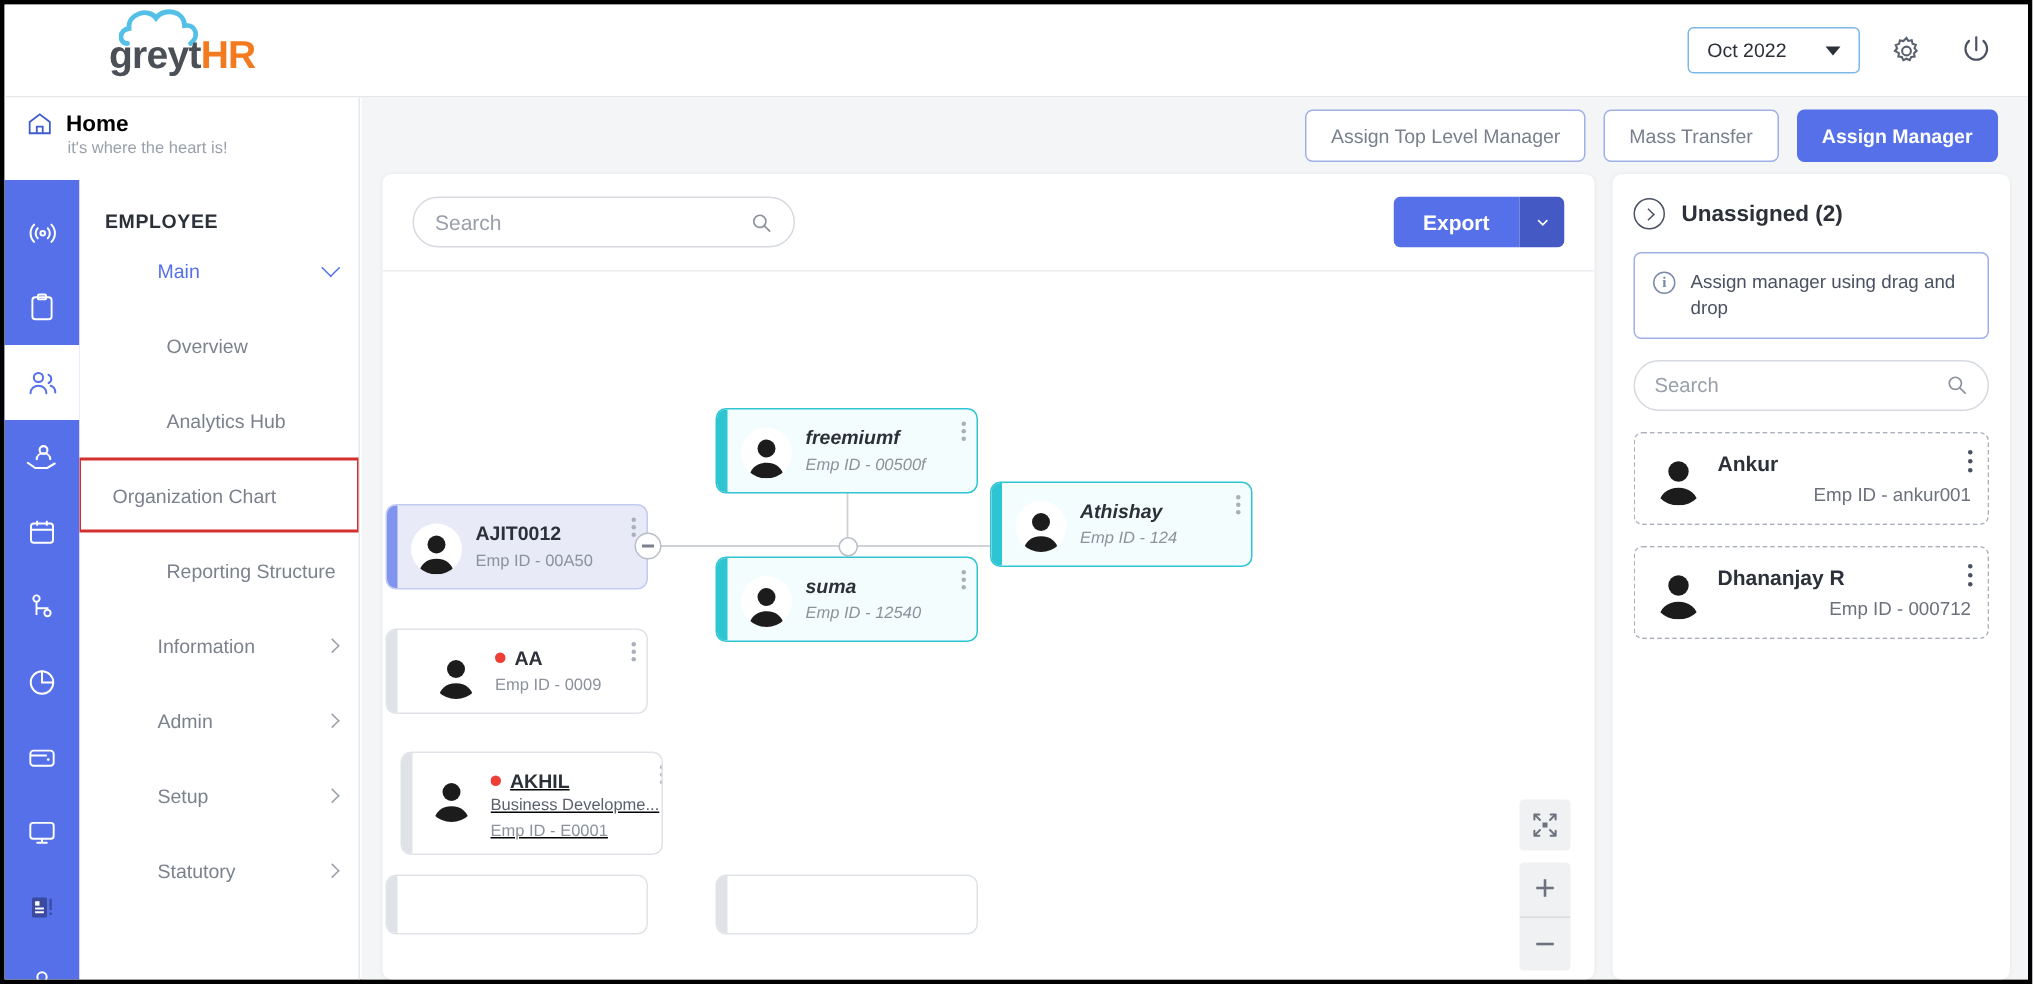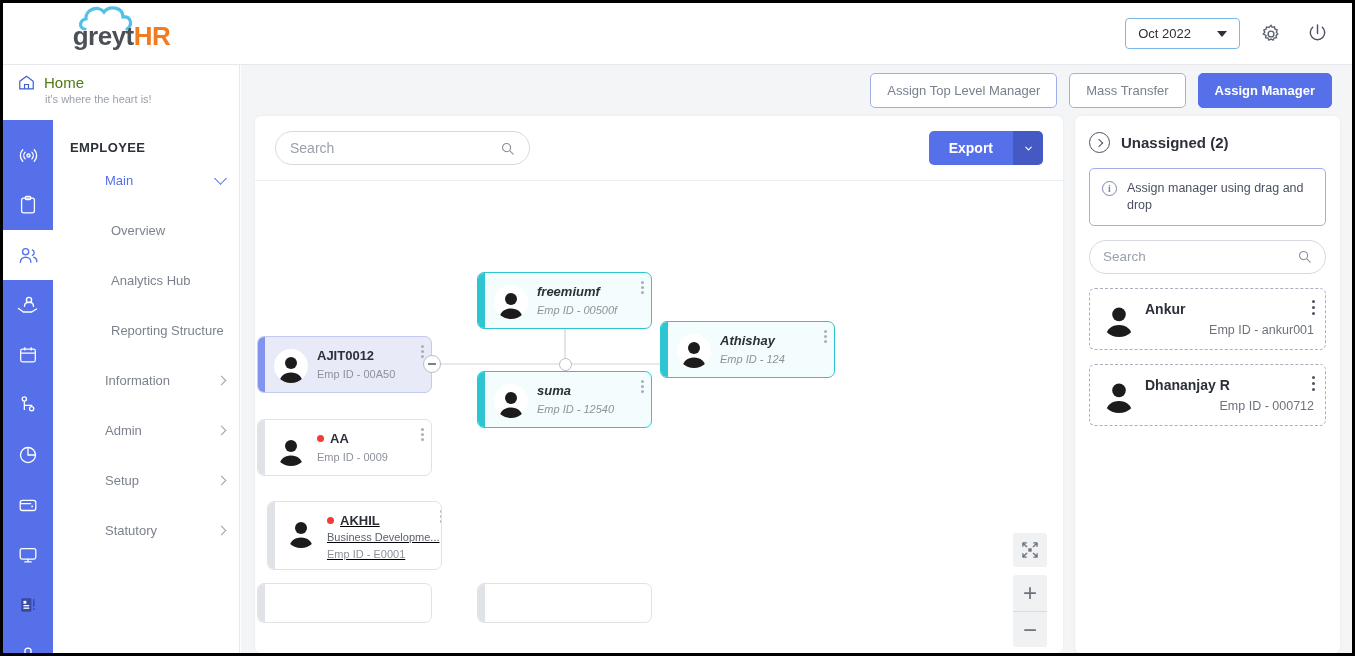--- a/index.html
+++ b/index.html
@@ -69,21 +69,21 @@
   }
   .rail-item.active { background: #ffffff; color: #5570e8; }
 
   
   .homeblock {
     position: absolute; left: 0; top: 62px; width: 237px; height: 55px;
     background: #ffffff; padding: 8px 0 0 14px;
     border-right: 1px solid #e6e8ec;
   }
   .home-row { display: flex; align-items: center; gap: 8px; }
-  .home-title { color: #4d7c0f; font-size: 15px; font-weight: normal; }
+  .home-title { color: #000000; font-size: 15px; font-weight: bold; }
   .home-sub { color: #9aa0aa; font-size: 11px; padding-left: 28px; margin-top: 1px; }
 
   
   .sidemenu {
     position: absolute; left: 50px; top: 117px; width: 187px; bottom: 0;
     background: #ffffff; border-right: 1px solid #e6e8ec;
     overflow: hidden;
   }
   .side-section {
     font-size: 13px; font-weight: bold; color: #2c3038;
@@ -419,20 +419,23 @@
     <div class="side-item group">
       <span class="lbl">Main</span>
       <span class="chev-d"></span>
     </div>
     <div class="side-item">
       <span class="lbl">Overview</span>
     </div>
     <div class="side-item">
       <span class="lbl">Analytics Hub</span>
     </div>
+    <div class="side-item highlight">
+      <span class="lbl">Organization Chart</span>
+    </div>
     <div class="side-item">
       <span class="lbl">Reporting Structure</span>
     </div>
     <div class="side-item" style="padding-left:17px">
       <span class="lbl">Information</span>
       <span class="chev-r"></span>
     </div>
     <div class="side-item" style="padding-left:17px">
       <span class="lbl">Admin</span>
       <span class="chev-r"></span>
@@ -503,21 +506,21 @@
                   <i></i>
                   <i></i>
                   <i></i>
                 </div>
             </div>
           </div>
           <div class="collapse-toggle" style="left:168px; top:174px;">
               <span class="bar"></span>
             </div>
 
-          <div class="node" style="left:2px; top:238px; width:175px;">
+          <div class="node" style="left:2px; top:238px; width:175px;gap:13px;">
             <div class="accent"></div>
             <div class="body">
               <div class="avatar">
                 <svg width="30" height="30" viewBox="0 0 30 30">
                   <circle cx="15" cy="10" r="6" fill="#1c1c1c"></circle>
                   <path d="M3.5 30c0-6.6 5.1-10.5 11.5-10.5S26.5 23.4 26.5 30z" fill="#1c1c1c"></path>
                 </svg>
               </div>
               <div class="node-info">
                 <div class="node-name">

